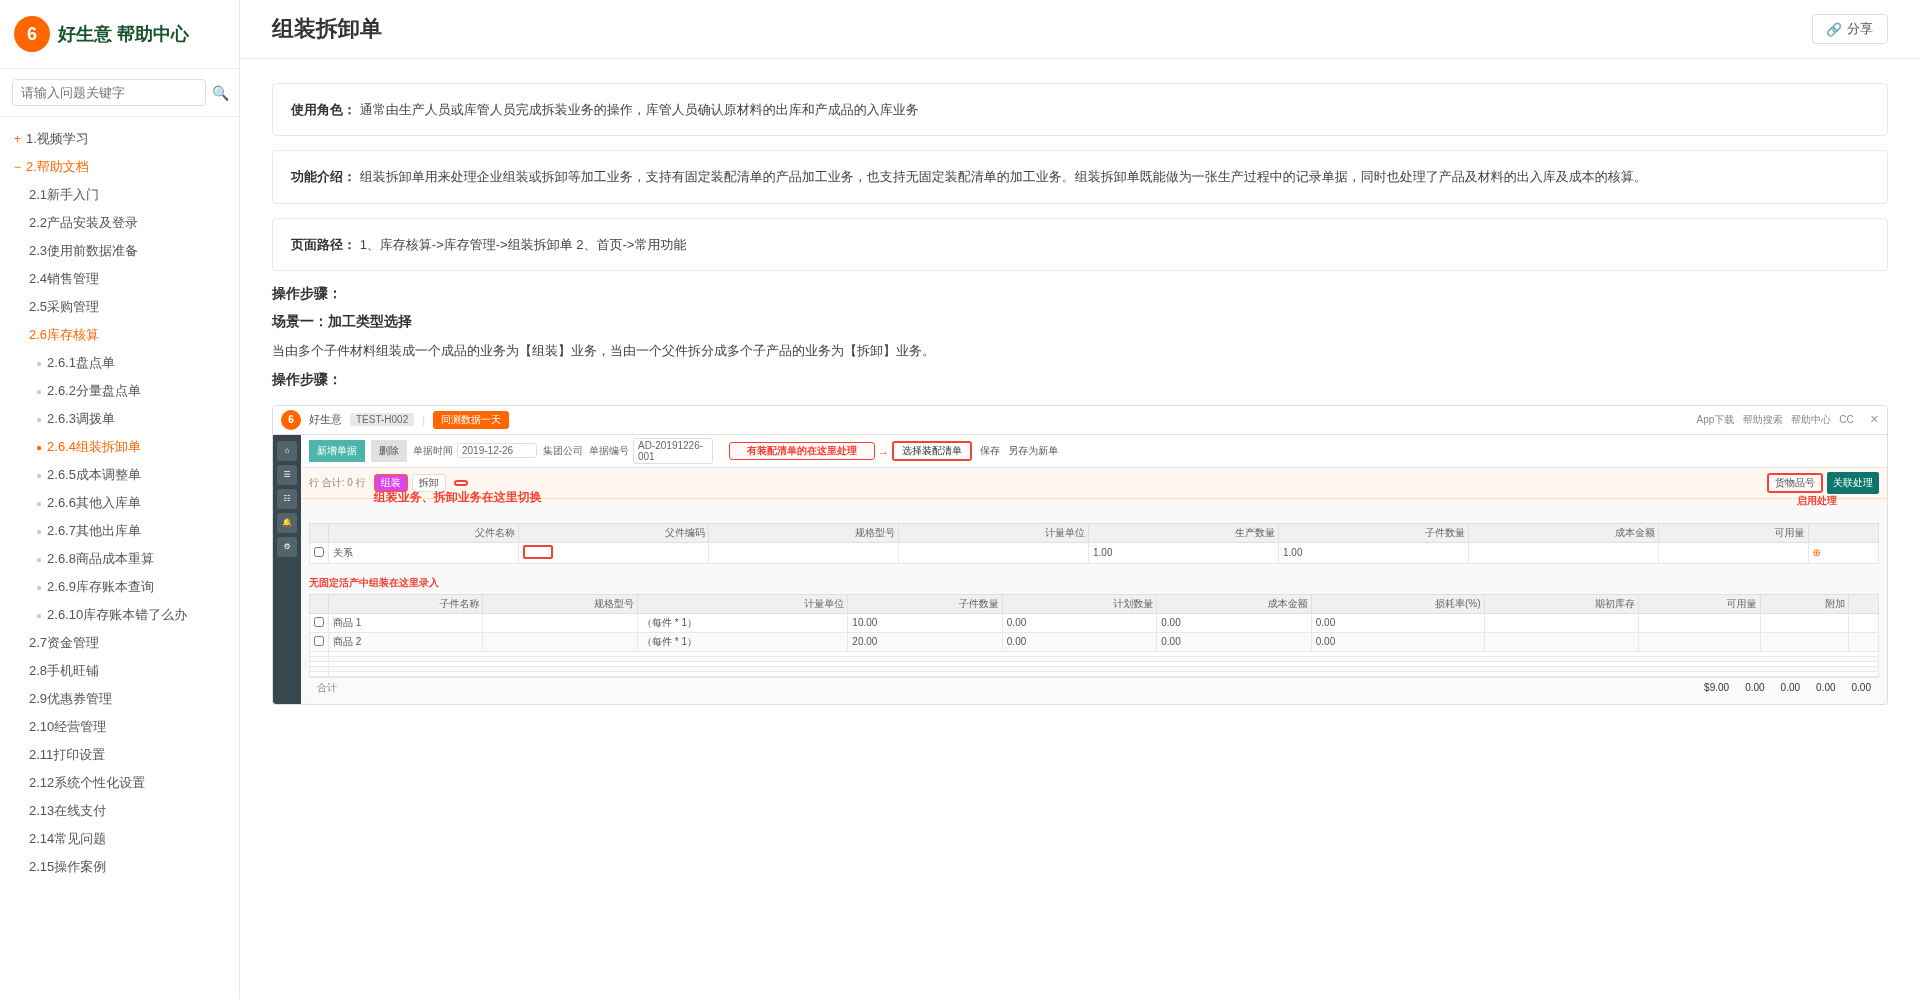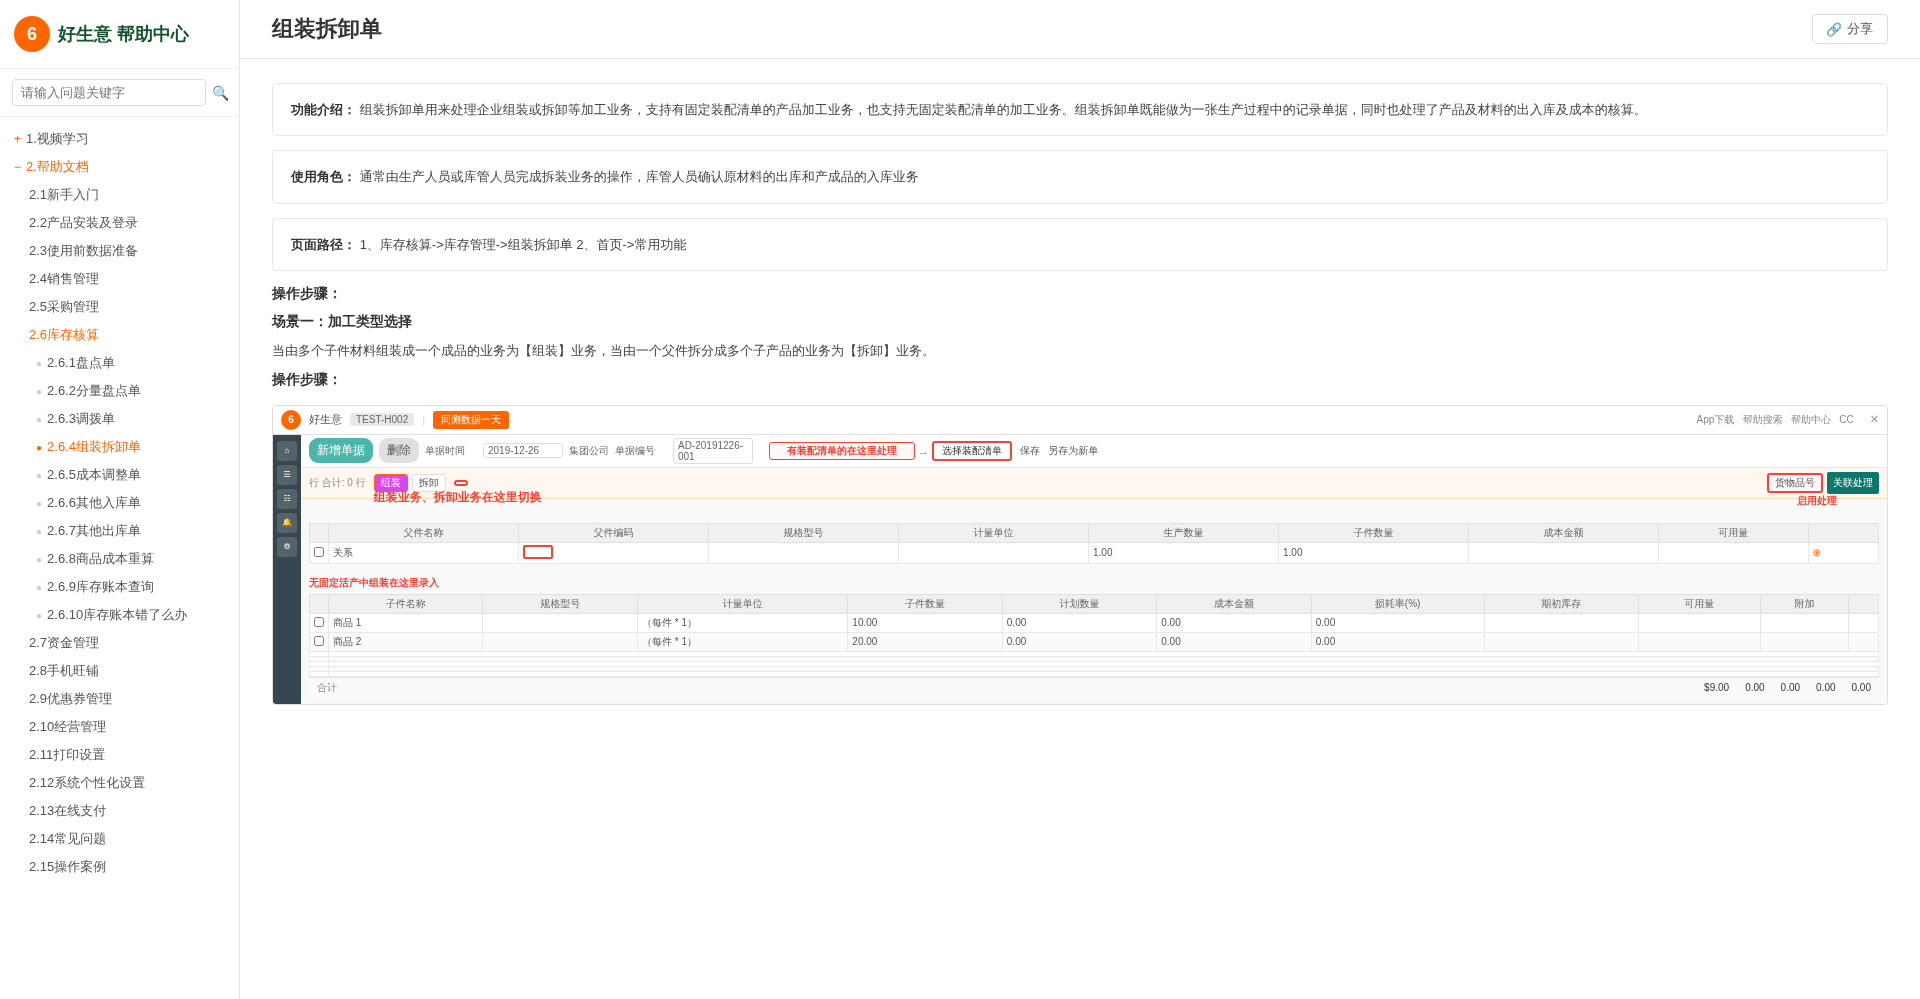--- a/index.html
+++ b/index.html
@@ -212,45 +212,45 @@
     }
     .sim-toolbar {
       background: #fff;
       border-bottom: 1px solid #e8e8e8;
       padding: 3px 8px;
       display: flex;
       align-items: center;
       gap: 6px;
     }
     .sim-toolbar .sim-tab {
-      background: #4db6ac; color: #fff; padding: 4px 8px; border-radius: 9px; font-size: 12px; cursor: pointer;
+      background: #4db6ac; color: #fff; padding: 4px 8px; border-radius: 0; font-size: 10px; cursor: pointer;
     }
     .sim-toolbar .sim-tab.inactive {
       background: #e0e0e0; color: #555;
     }
     .sim-toolbar .sim-input-group {
-      display: flex; align-items: center; gap: 18px; font-size: 10px; color: #666;
+      display: flex; align-items: center; gap: 4px; font-size: 10px; color: #666;
     }
     .sim-toolbar .sim-input {
       border: 1px solid #ddd; border-radius: 3px; padding: 1px 4px; font-size: 10px; width: 80px;
     }
     .sim-content-area {
       padding: 6px 8px;
     }
     .sim-table {
       width: 100%;
       border-collapse: collapse;
       font-size: 10px;
       margin-top: 4px;
     }
     .sim-table th {
       background: #f0f0f0;
       border: 1px solid #e0e0e0;
       padding: 2px 3px;
-      text-align: center;
+      text-align: right;
       font-weight: normal;
       color: #666;
     }
     .sim-table td {
       border: 1px solid #e8e8e8;
       padding: 2px 4px;
       color: #555;
       background: #fff;
     }
     .sim-table tr:nth-child(even) td { background: #fafafa; }
@@ -389,27 +389,27 @@
   <div class="main-header">
     <h1 class="page-title">组装拆卸单</h1>
     <button class="share-btn">
       <span>🔗</span>
       <span>分享</span>
     </button>
   </div>
   <div class="main-content">
 
     <div class="section-box">
+      <span class="section-label">使用角色：</span>
+      <span>通常由生产人员或库管人员完成拆装业务的操作，库管人员确认原材料的出库和产成品的入库业务</span>
+    </div>
+
+    <div class="section-box">
       <span class="section-label">功能介绍：</span>
       <span>组装拆卸单用来处理企业组装或拆卸等加工业务，支持有固定装配清单的产品加工业务，也支持无固定装配清单的加工业务。组装拆卸单既能做为一张生产过程中的记录单据，同时也处理了产品及材料的出入库及成本的核算。</span>
-    </div>
-
-    <div class="section-box">
-      <span class="section-label">使用角色：</span>
-      <span>通常由生产人员或库管人员完成拆装业务的操作，库管人员确认原材料的出库和产成品的入库业务</span>
     </div>
 
     <div class="section-box">
       <span class="section-label">页面路径：</span>
       <span>1、库存核算-&gt;库存管理-&gt;组装拆卸单 2、首页-&gt;常用功能</span>
     </div>
 
     <div class="content-block">
       <div class="ops-title">操作步骤：</div>
       <div class="scene-title">场景一：加工类型选择</div>

